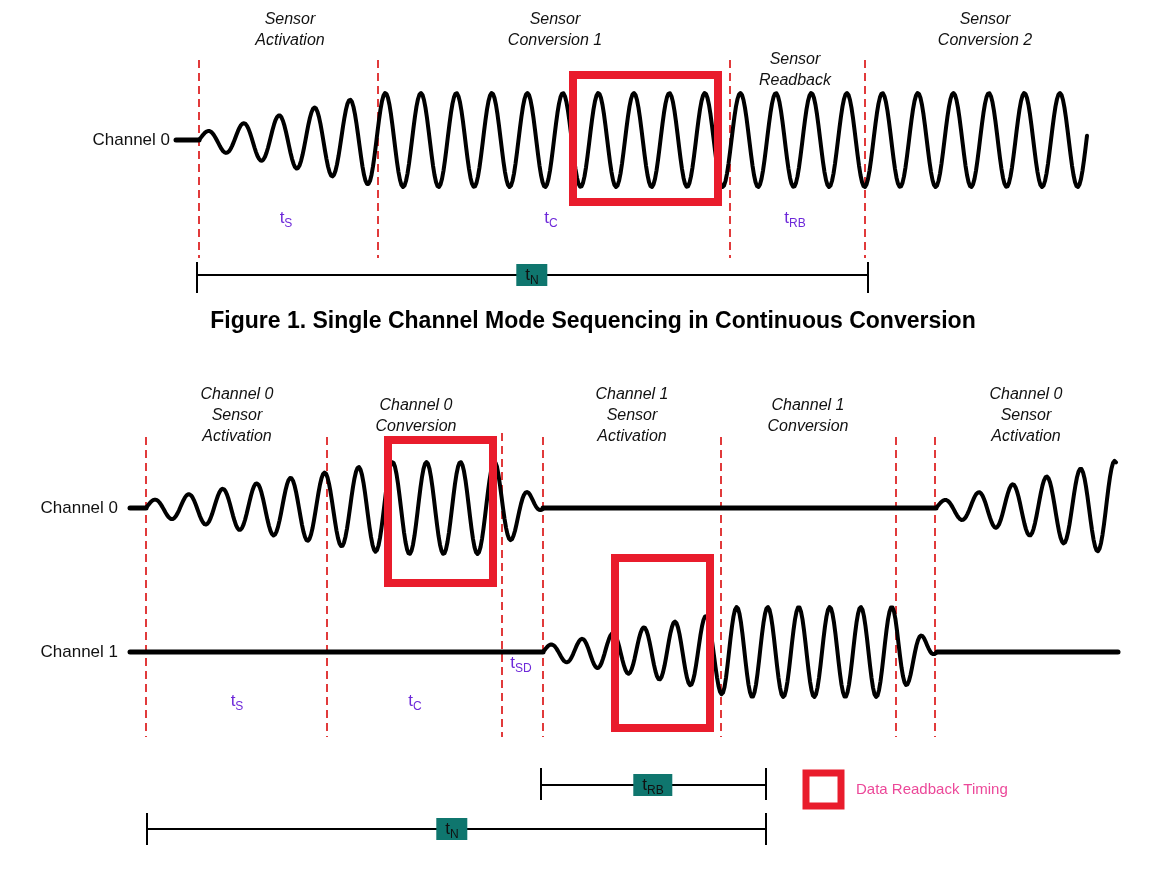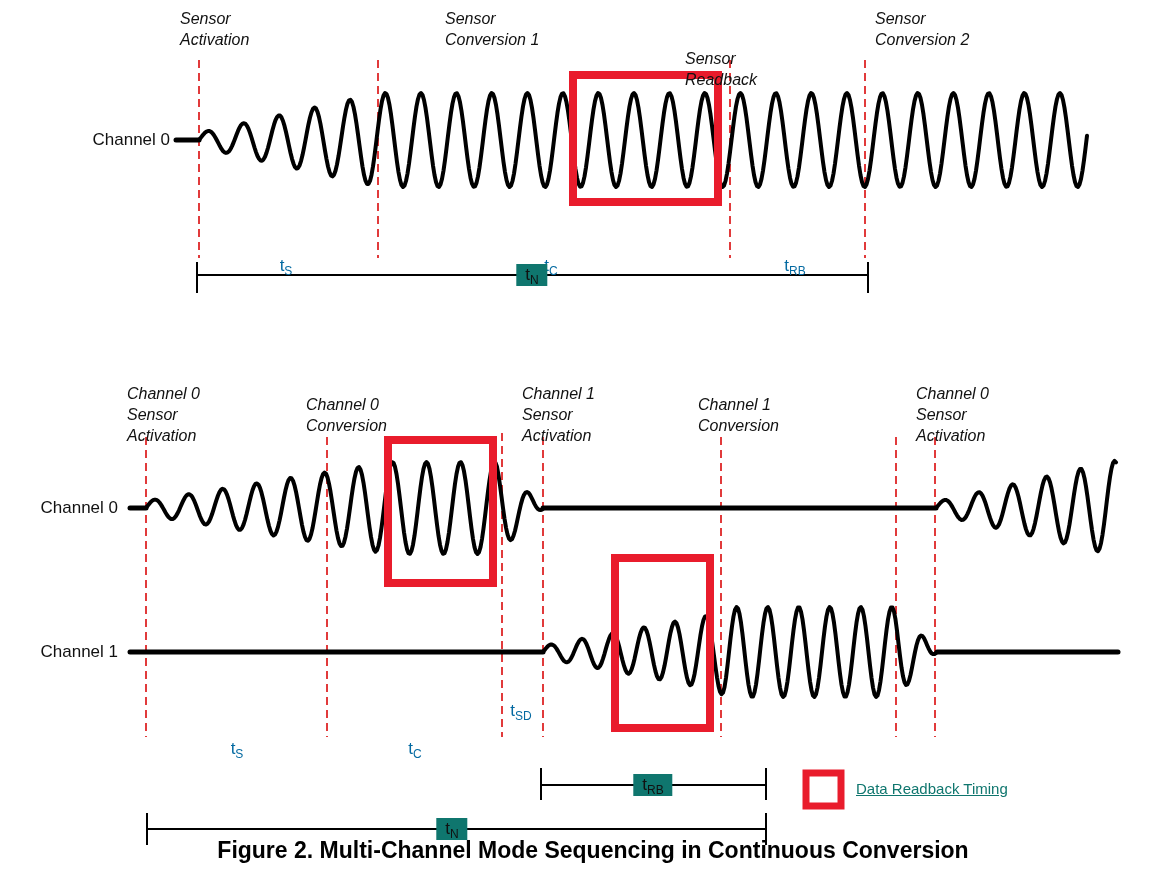--- a/index.html
+++ b/index.html
@@ -1,22 +1,22 @@
 <!DOCTYPE html>
 <html><head>
 <meta charset="utf-8">
 <style>
   html,body{margin:0;padding:0;background:#fff;}
   #stage{position:relative;width:1150px;height:878px;background:#fff;overflow:hidden;
          font-family:"Liberation Sans",sans-serif;}
   #diagram-svg{position:absolute;left:0;top:0;}
-  .phase{position:absolute;width:220px;margin-left:-110px;
+  .phase{position:absolute;width:220px;margin-left:-110px;text-align:center;
          font:italic 16px/21px "Liberation Sans",sans-serif;color:#111;white-space:pre-line;}
   .chan{position:absolute;font:17px/18px "Liberation Sans",sans-serif;color:#111;text-align:right;}
-  .tlabel{position:absolute;transform:translateX(-50%);font:17px/20px "Liberation Sans",sans-serif;color:#0369a1;margin-top:48px;}
+  .tlabel{position:absolute;transform:translateX(-50%);font:17px/20px "Liberation Sans",sans-serif;color:#6d28d9;}
   .tlabel sub,.blabel sub{font-size:12px;line-height:0;}
   .blabel{position:absolute;transform:translateX(-50%);background:#0f766e;padding:0 9px;
           font:17px/22px "Liberation Sans",sans-serif;color:#111;}
   .caption{position:absolute;left:36px;width:1114px;text-align:center;
            font:bold 23px/28px "Liberation Sans",sans-serif;color:#000;}
   .legend-label{position:absolute;font:15px/18px "Liberation Sans",sans-serif;}
 </style>
 </head>
 <body>
 
@@ -62,20 +62,21 @@
 Conversion 2</div>
 
   <div class="chan" style="left:30px;top:131px;width:140px">Channel 0</div>
 
   <div class="tlabel" style="left:286px;top:208px"><span>t</span><sub>S</sub></div>
   <div class="tlabel" style="left:551px;top:208px"><span>t</span><sub>C</sub></div>
   <div class="tlabel" style="left:795px;top:208px"><span>t</span><sub>RB</sub></div>
 
   <div class="blabel" style="left:532px;top:264px"><span>t</span><sub>N</sub></div>
 
+  <div class="caption" style="top:306px">Figure 1. Single Channel Mode Sequencing in Continuous Conversion</div>
 
   <div class="phase" style="left:237px;top:383px">Channel 0
 Sensor
 Activation</div>
   <div class="phase" style="left:416px;top:394px">Channel 0
 Conversion</div>
   <div class="phase" style="left:632px;top:383px">Channel 1
 Sensor
 Activation</div>
   <div class="phase" style="left:808px;top:394px">Channel 1
@@ -87,17 +88,16 @@
   <div class="chan" style="left:10px;top:499px;width:108px">Channel 0</div>
   <div class="chan" style="left:10px;top:643px;width:108px">Channel 1</div>
 
   <div class="tlabel" style="left:237px;top:691px"><span>t</span><sub>S</sub></div>
   <div class="tlabel" style="left:415px;top:691px"><span>t</span><sub>C</sub></div>
   <div class="tlabel" style="left:521px;top:653px"><span>t</span><sub>SD</sub></div>
 
   <div class="blabel" style="left:653px;top:774px"><span>t</span><sub>RB</sub></div>
   <div class="blabel" style="left:452px;top:818px"><span>t</span><sub>N</sub></div>
 
-  <div class="legend-label" style="left: 856px; top: 780px; color: #0f766e; text-decoration: underline;">Data Readback Timing</div>
+  <div class="legend-label" style="left: 856px; top: 780px; color: #ec4899;">Data Readback Timing</div>
 
-  <div class="caption" style="top:836px">Figure 2. Multi-Channel Mode Sequencing in Continuous Conversion</div>
 
 </div>
 
 </body></html>

